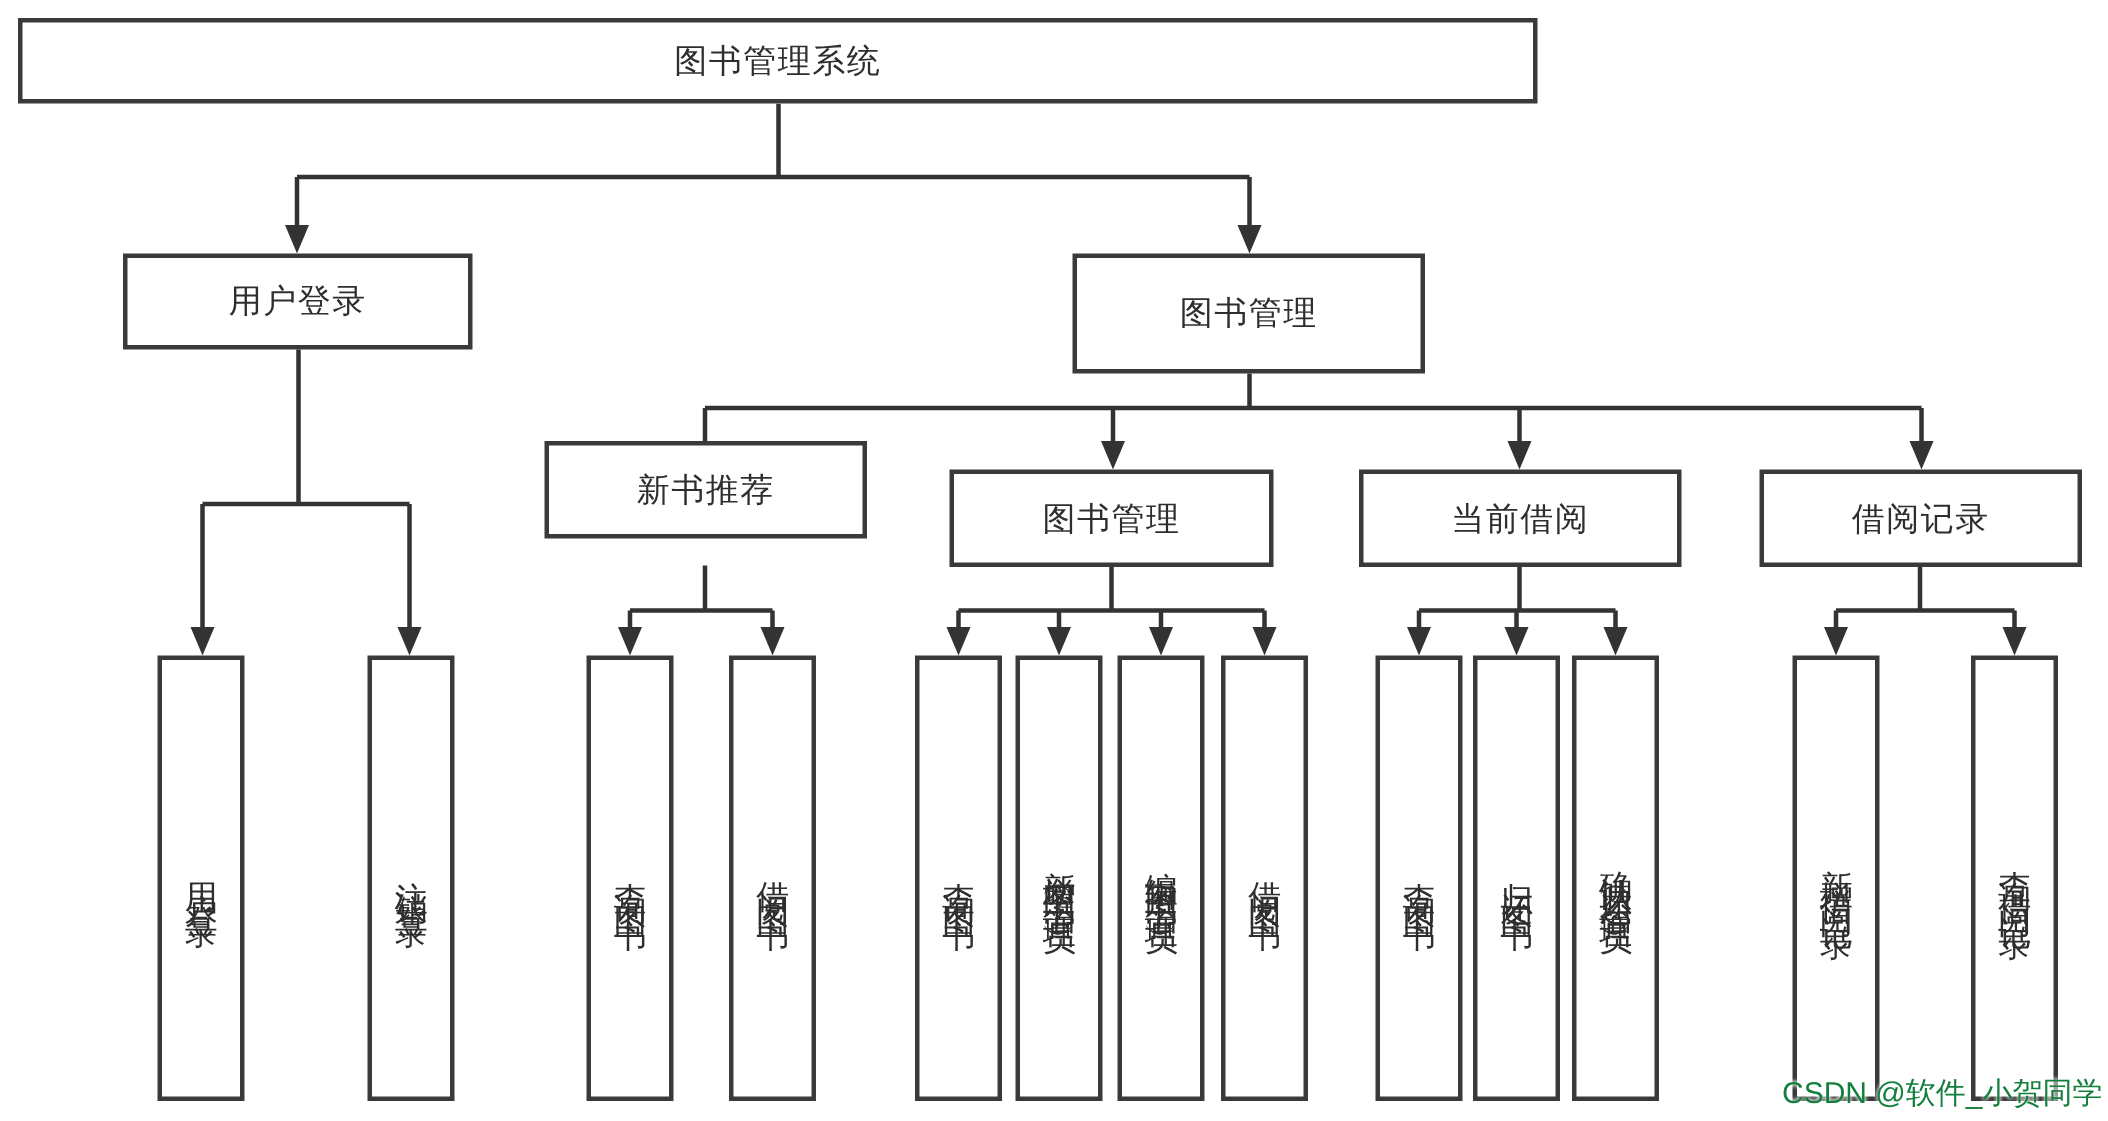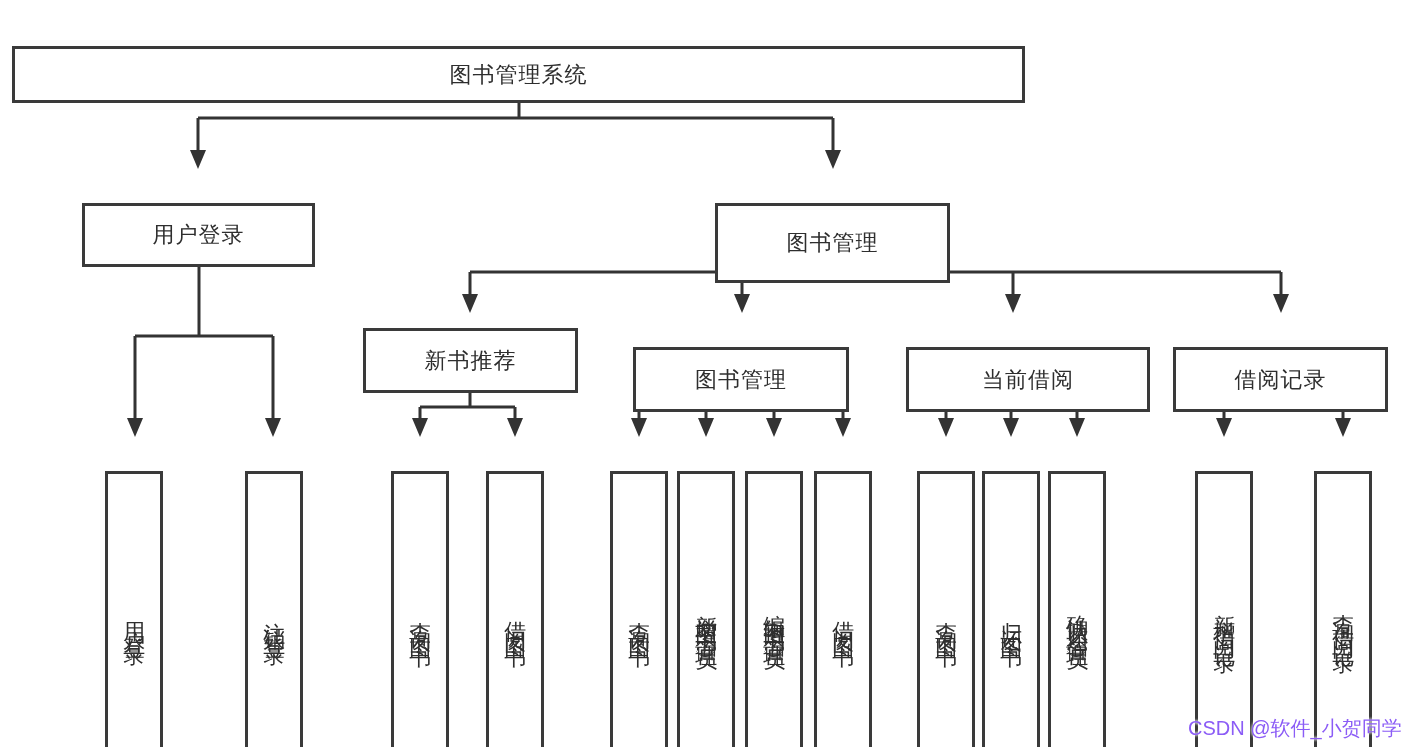--- a/index.html
+++ b/index.html
@@ -25,21 +25,20 @@
   }
   .box {
     position: absolute;
     box-sizing: border-box;
     border: 3px solid #3a3a3a;
     background: #ffffff;
     display: flex;
     align-items: center;
     justify-content: center;
     color: #2e2e2e;
-    margin-top: 34px;
   }
   .hlabel {
     font-size: 22px;
     letter-spacing: 1px;
     white-space: nowrap;
   }
   .vbox {
     top: 437px;
     width: 58px;
     height: 297px;
@@ -54,41 +53,41 @@
   }
   .vbox .vlabel.long {
     letter-spacing: 5px;
   }
   
   .b-root   { left: 12px;   top: 12px;  width: 1013px; height: 57px; }
   .b-login  { left: 82px;   top: 169px; width: 233px;  height: 64px; }
   .b-mgmt   { left: 715px;  top: 169px; width: 235px;  height: 80px; }
   .b-rec    { left: 363px;  top: 294px; width: 215px;  height: 65px; }
   .b-borrow { left: 633px;  top: 313px; width: 216px;  height: 65px; }
-  .b-cur    { left: 906px;  top: 313px; width: 244px;  height: 65px; }
+  .b-cur    { left: 906px;  top: 313px; width: 215px;  height: 65px; }
   .b-hist   { left: 1173px; top: 313px; width: 215px;  height: 65px; }
   .v1  { left: 105px; }
   .v2  { left: 245px; }
   .v3  { left: 391px; }
   .v4  { left: 486px; }
   .v5  { left: 610px; }
   .v6  { left: 677px; }
   .v7  { left: 745px; }
   .v8  { left: 814px; }
   .v9  { left: 917px; }
   .v10 { left: 982px; }
   .v11 { left: 1048px; }
   .v12 { left: 1195px; }
   .v13 { left: 1314px; }
   .watermark {
     position: absolute;
     left: 1188px;
     top: 715px;
     font-size: 20px;
-    color: #8b5cf6;
+    color: #15803d;
     white-space: nowrap;
     text-shadow: 0 0 3px #ffffff, 0 0 3px #ffffff;
   }
 </style>
 </head>
 <body>
 
 <div id="canvas">
 
   <svg id="connectors" viewBox="0 0 1405 747" xmlns="http://www.w3.org/2000/svg">

